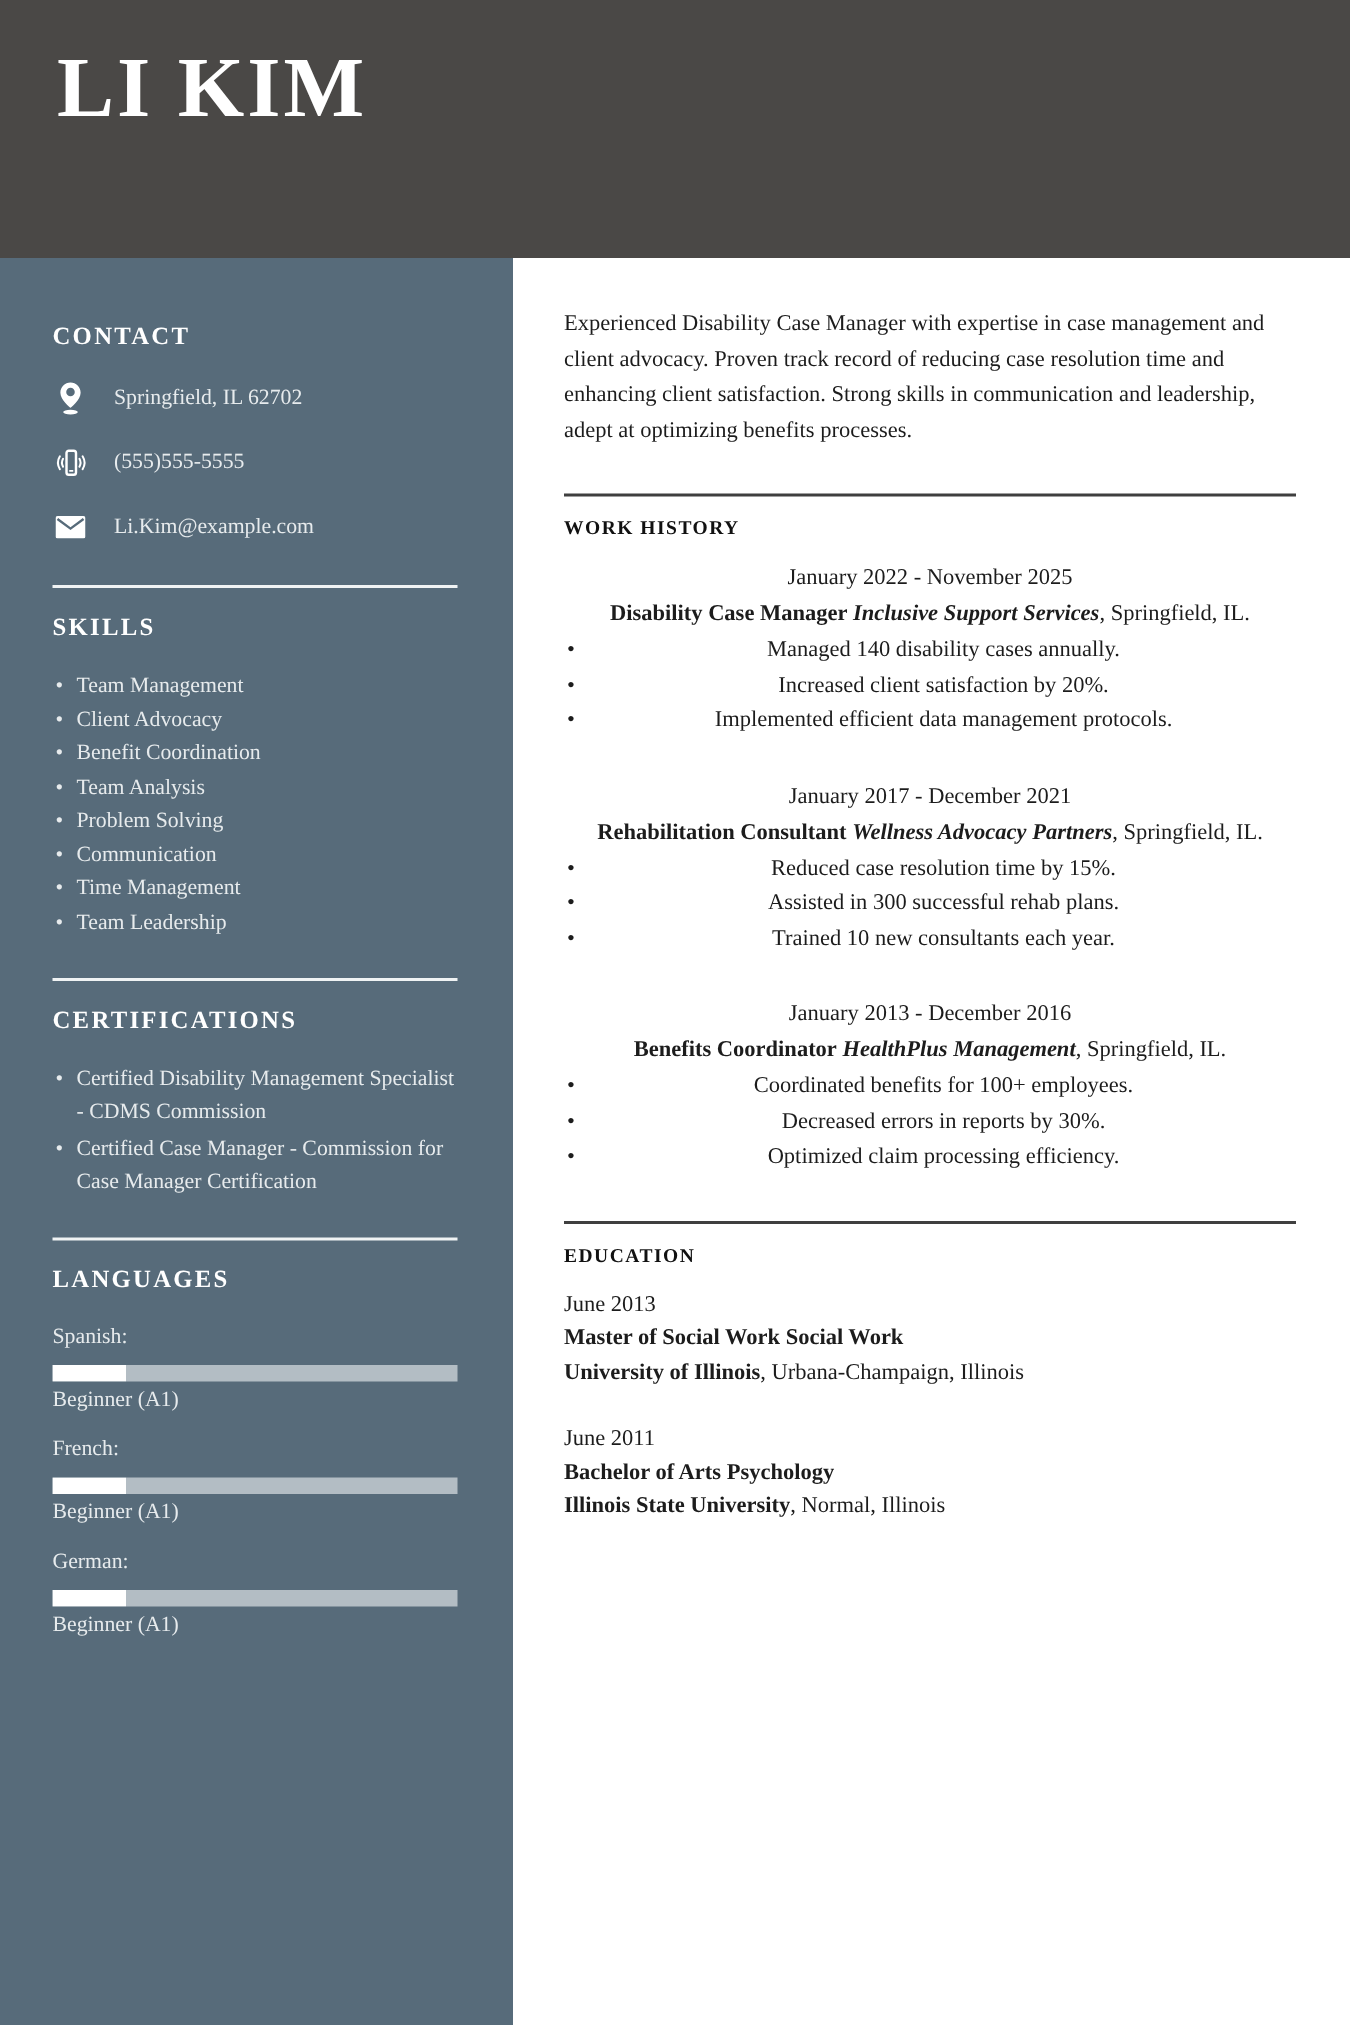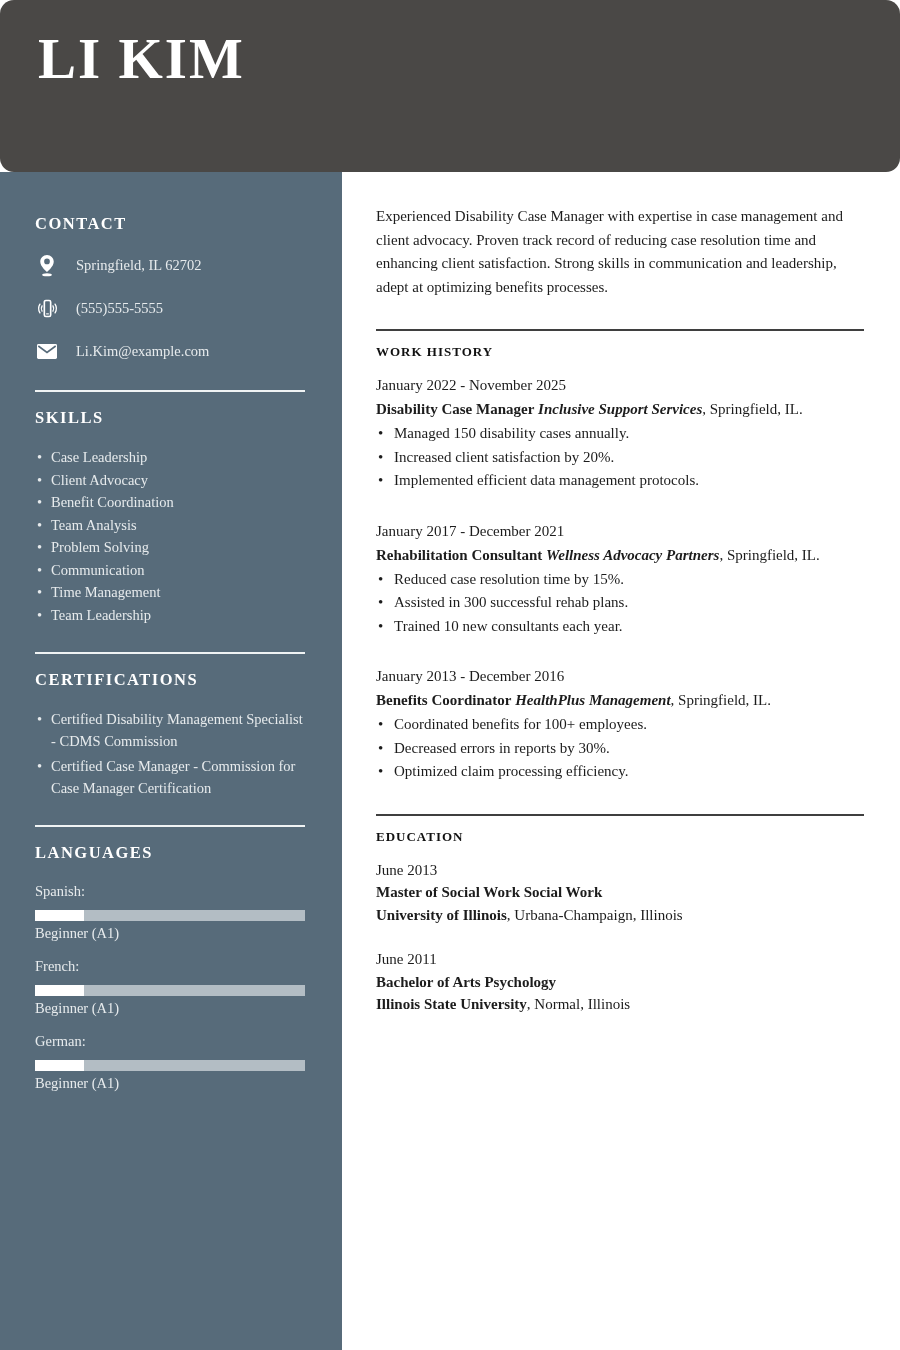--- a/index.html
+++ b/index.html
@@ -7,21 +7,20 @@
     width:900px; height:1350px;
     font-family:"Liberation Serif","DejaVu Serif",serif;
     background:#ffffff;
   }
   .page { position:relative; width:900px; height:1350px; background:#fff; overflow:hidden; }
 
   
   .header {
     position:absolute; top:0; left:0; width:900px; height:172px;
     background:var(--header-bg,#4a4846);
-    border-radius:14px;
   }
   .header h1 {
     margin:0; padding:26px 0 0 38px;
     color:#fff; font-size:57px; font-weight:700; letter-spacing:2px;
   }
 
   
   .sidebar {
     position:absolute; top:172px; left:0; width:342px; height:1178px;
     background:var(--sidebar-bg,#576b7a);
@@ -51,21 +50,21 @@
   
   .main {
     position:absolute; top:172px; left:342px; width:558px; height:1178px;
     box-sizing:border-box; padding:33px 36px 0 34px;
     color:var(--main-text,#1c1c1c); font-size:15px;
   }
   .summary { margin:0; line-height:23.5px; }
   .m-div { border:none; border-top:2px solid var(--divider-dark,#3f3f3f); margin:30px 0 13px; }
   .main-h { font-size:13px; letter-spacing:1px; margin:0 0 14px; font-weight:700; color:#111; }
 
-  .job { margin-bottom:27px; }
+  .job { margin-bottom:27px;text-align:center; }
   .dates { line-height:23px; margin-bottom:1px; }
   .jobline { line-height:23px; margin-bottom:1px; }
   .jobline .company { font-style:italic; }
   .job ul { list-style:none; margin:0; padding:0; }
   .job li { position:relative; padding-left:18px; line-height:23.5px; }
   .job li::before { content:"\2022"; position:absolute; left:2px; }
 
   .edu { margin-bottom:22px; }
   .edu div { line-height:22.5px; }
 </style>
@@ -116,21 +115,21 @@
         </span>
         <span>Li.Kim@example.com</span>
       </div>
     </section>
 
     <hr class="s-div">
 
     <section>
       <h2 class="side-h">SKILLS</h2>
       <ul class="side-list">
-        <li>Case Leadership</li>
+        <li>Team Management</li>
         <li>Client Advocacy</li>
         <li>Benefit Coordination</li>
         <li>Team Analysis</li>
         <li>Problem Solving</li>
         <li>Communication</li>
         <li>Time Management</li>
         <li>Team Leadership</li>
       </ul>
     </section>
 
@@ -182,21 +181,21 @@
 
     <hr class="m-div">
 
     <section>
       <h2 class="main-h">WORK HISTORY</h2>
 
       <article class="job">
         <div class="dates">January 2022 - November 2025</div>
         <div class="jobline"><b>Disability Case Manager</b> <b class="company">Inclusive Support Services</b><span>, Springfield, IL.</span></div>
         <ul>
-          <li>Managed 150 disability cases annually.</li>
+          <li>Managed 140 disability cases annually.</li>
           <li>Increased client satisfaction by 20%.</li>
           <li>Implemented efficient data management protocols.</li>
         </ul>
       </article>
 
       <article class="job">
         <div class="dates">January 2017 - December 2021</div>
         <div class="jobline"><b>Rehabilitation Consultant</b> <b class="company">Wellness Advocacy Partners</b><span>, Springfield, IL.</span></div>
         <ul>
           <li>Reduced case resolution time by 15%.</li>

